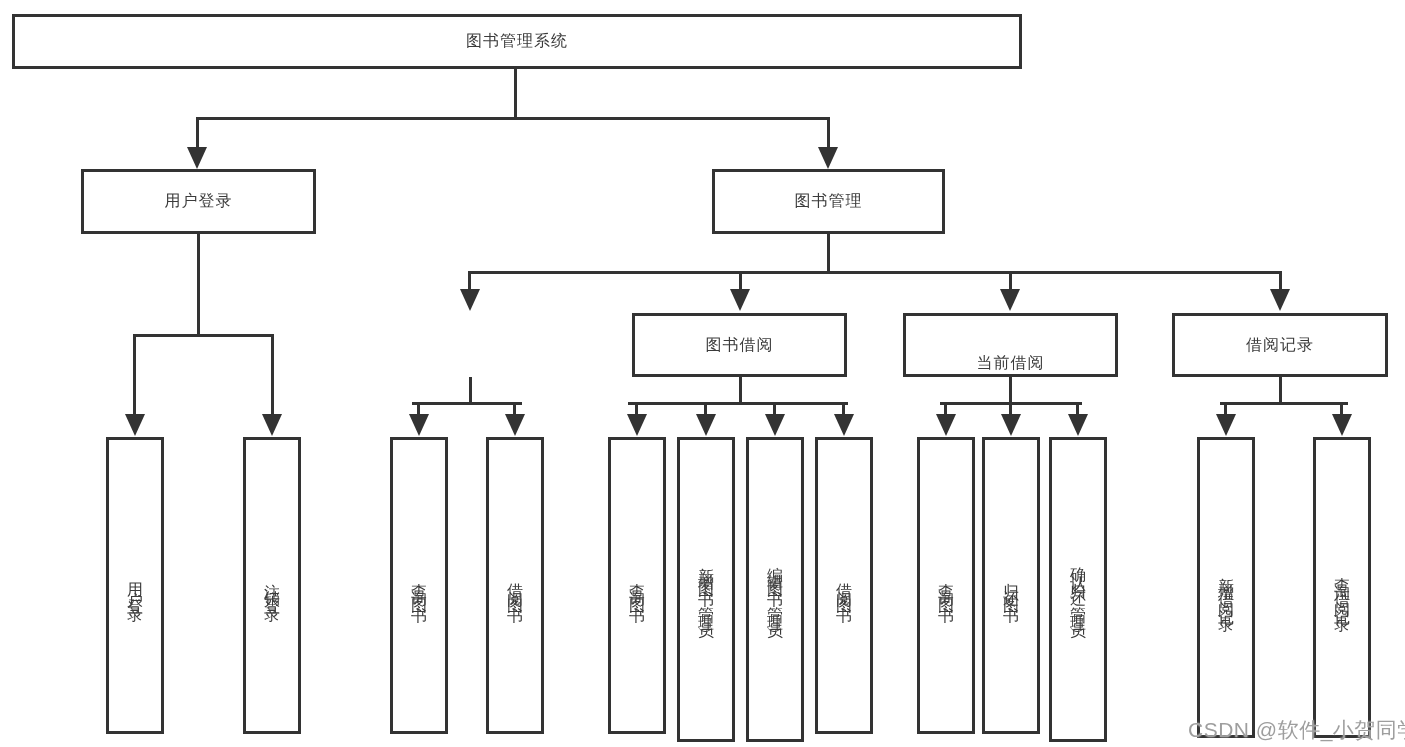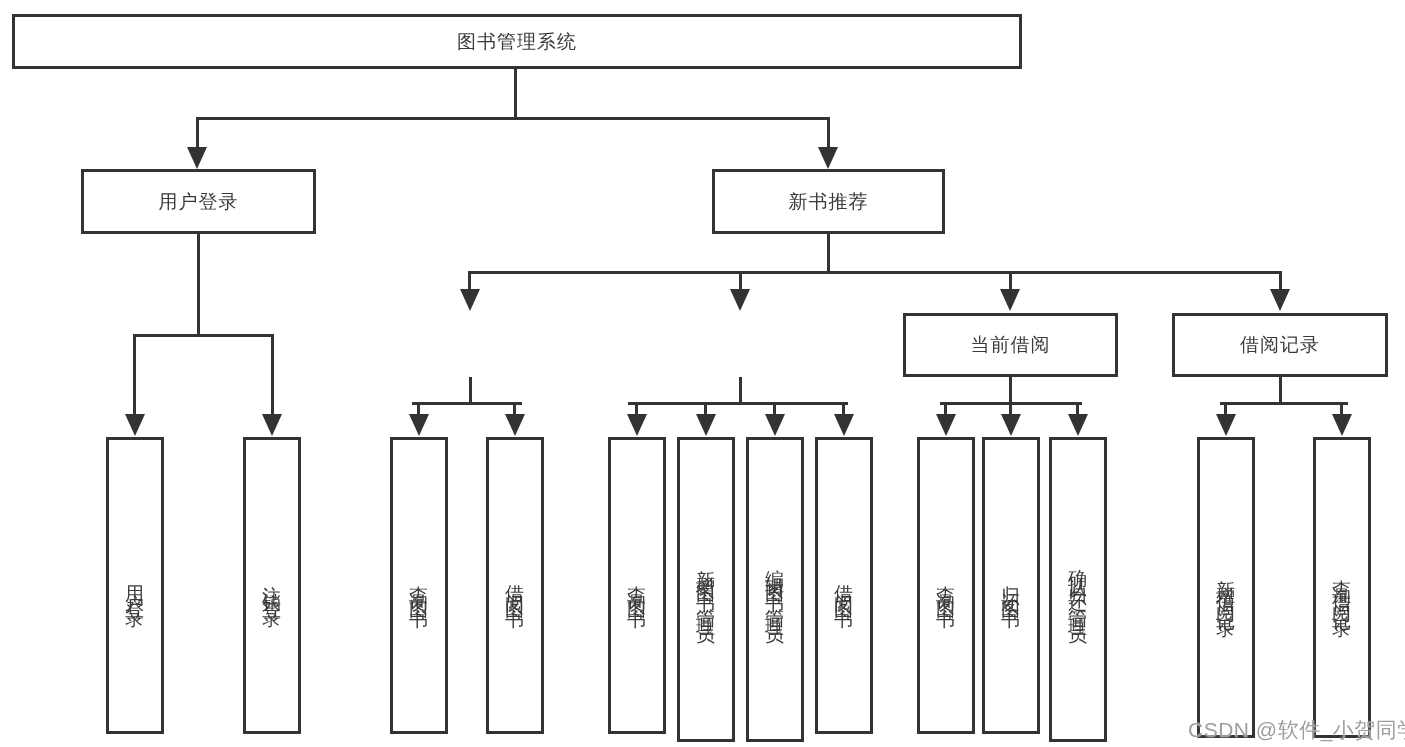--- a/index.html
+++ b/index.html
@@ -25,21 +25,21 @@
     position:absolute;
     box-sizing:border-box;
     border:3px solid var(--line);
     background:var(--box-bg);
     display:flex;
     align-items:center;
     justify-content:center;
     color:var(--text);
   }
   .node .lbl{
-    font-size:19px;
+    font-size:16px;
     letter-spacing:1px;
     white-space:nowrap;
   }
   .vnode .lbl{
     writing-mode:vertical-rl;
     text-orientation:mixed;
     letter-spacing:8px;
     white-space:normal;
     line-height:1;
   }
@@ -77,42 +77,45 @@
   <div class="line" style="left:196px;top:117px;width:634px;height:3px;"></div>
   <div class="line" style="left:196px;top:117px;width:3px;height:33px;"></div>
   <div class="line" style="left:827px;top:117px;width:3px;height:33px;"></div>
   <div class="arr" style="left:187px;top:147px;"></div>
   <div class="arr" style="left:818px;top:147px;"></div>
 
   <div class="node" style="left:81px;top:169px;width:235px;height:65px;">
     <span class="lbl">用户登录</span>
   </div>
   <div class="node" style="left:712px;top:169px;width:233px;height:65px;">
-    <span class="lbl">新书推荐</span>
+    <span class="lbl">图书管理</span>
   </div>
 
   <div class="line" style="left:197px;top:234px;width:3px;height:103px;"></div>
   <div class="line" style="left:133px;top:334px;width:141px;height:3px;"></div>
   <div class="line" style="left:133px;top:334px;width:3px;height:82px;"></div>
   <div class="line" style="left:271px;top:334px;width:3px;height:82px;"></div>
   <div class="arr" style="left:125px;top:414px;"></div>
   <div class="arr" style="left:262px;top:414px;"></div>
 
   <div class="line" style="left:827px;top:234px;width:3px;height:40px;"></div>
   <div class="line" style="left:468px;top:271px;width:814px;height:3px;"></div>
   <div class="line" style="left:468px;top:271px;width:3px;height:20px;"></div>
   <div class="line" style="left:739px;top:271px;width:3px;height:20px;"></div>
   <div class="line" style="left:1009px;top:271px;width:3px;height:20px;"></div>
   <div class="line" style="left:1279px;top:271px;width:3px;height:20px;"></div>
   <div class="arr" style="left:460px;top:289px;"></div>
   <div class="arr" style="left:730px;top:289px;"></div>
   <div class="arr" style="left:1000px;top:289px;"></div>
   <div class="arr" style="left:1270px;top:289px;"></div>
 
-  <div class="node" style="left:903px;top:313px;width:215px;height:64px;">
+  <div class="node" style="left:632px;top:313px;width:215px;height:64px;">
+    <span class="lbl">图书借阅</span>
+  </div>
+  <div class="node" style="left:903px;top:313px;width:215px;height:64px;align-items:flex-end;">
     <span class="lbl">当前借阅</span>
   </div>
   <div class="node" style="left:1172px;top:313px;width:216px;height:64px;">
     <span class="lbl">借阅记录</span>
   </div>
 
   <div class="line" style="left:469px;top:377px;width:3px;height:28px;"></div>
   <div class="line" style="left:412px;top:402px;width:110px;height:3px;"></div>
   <div class="line" style="left:417px;top:402px;width:3px;height:14px;"></div>
   <div class="line" style="left:513px;top:402px;width:3px;height:14px;"></div>

